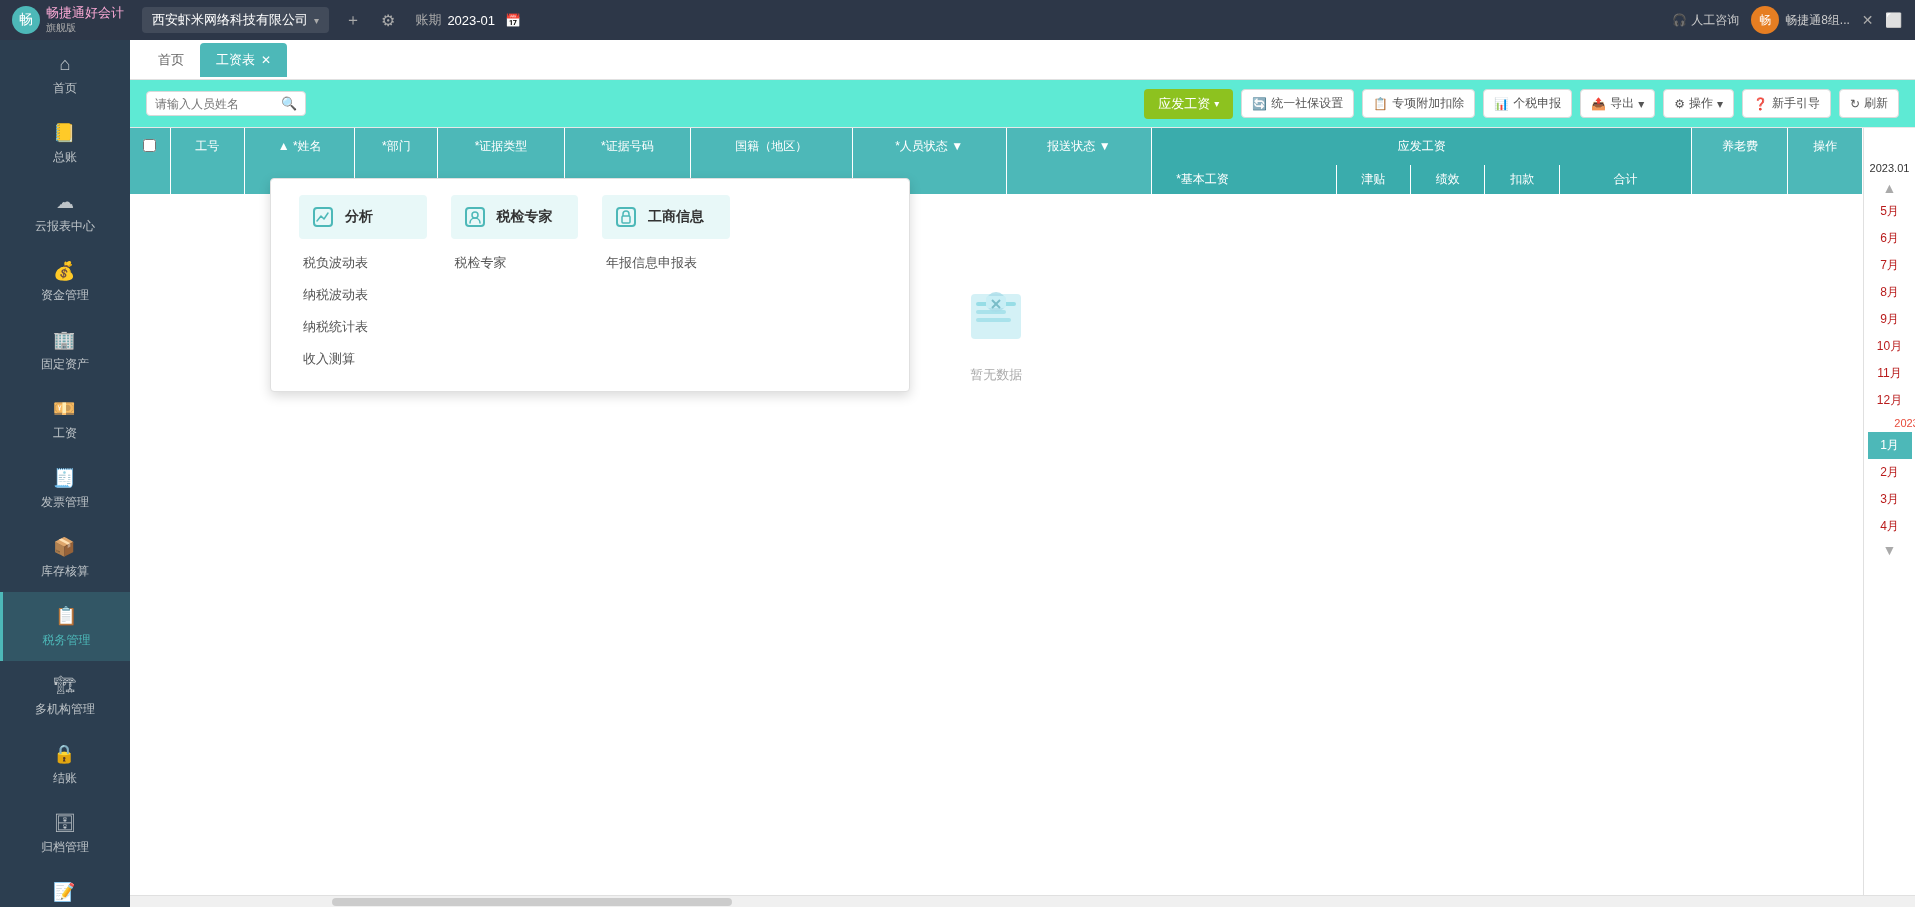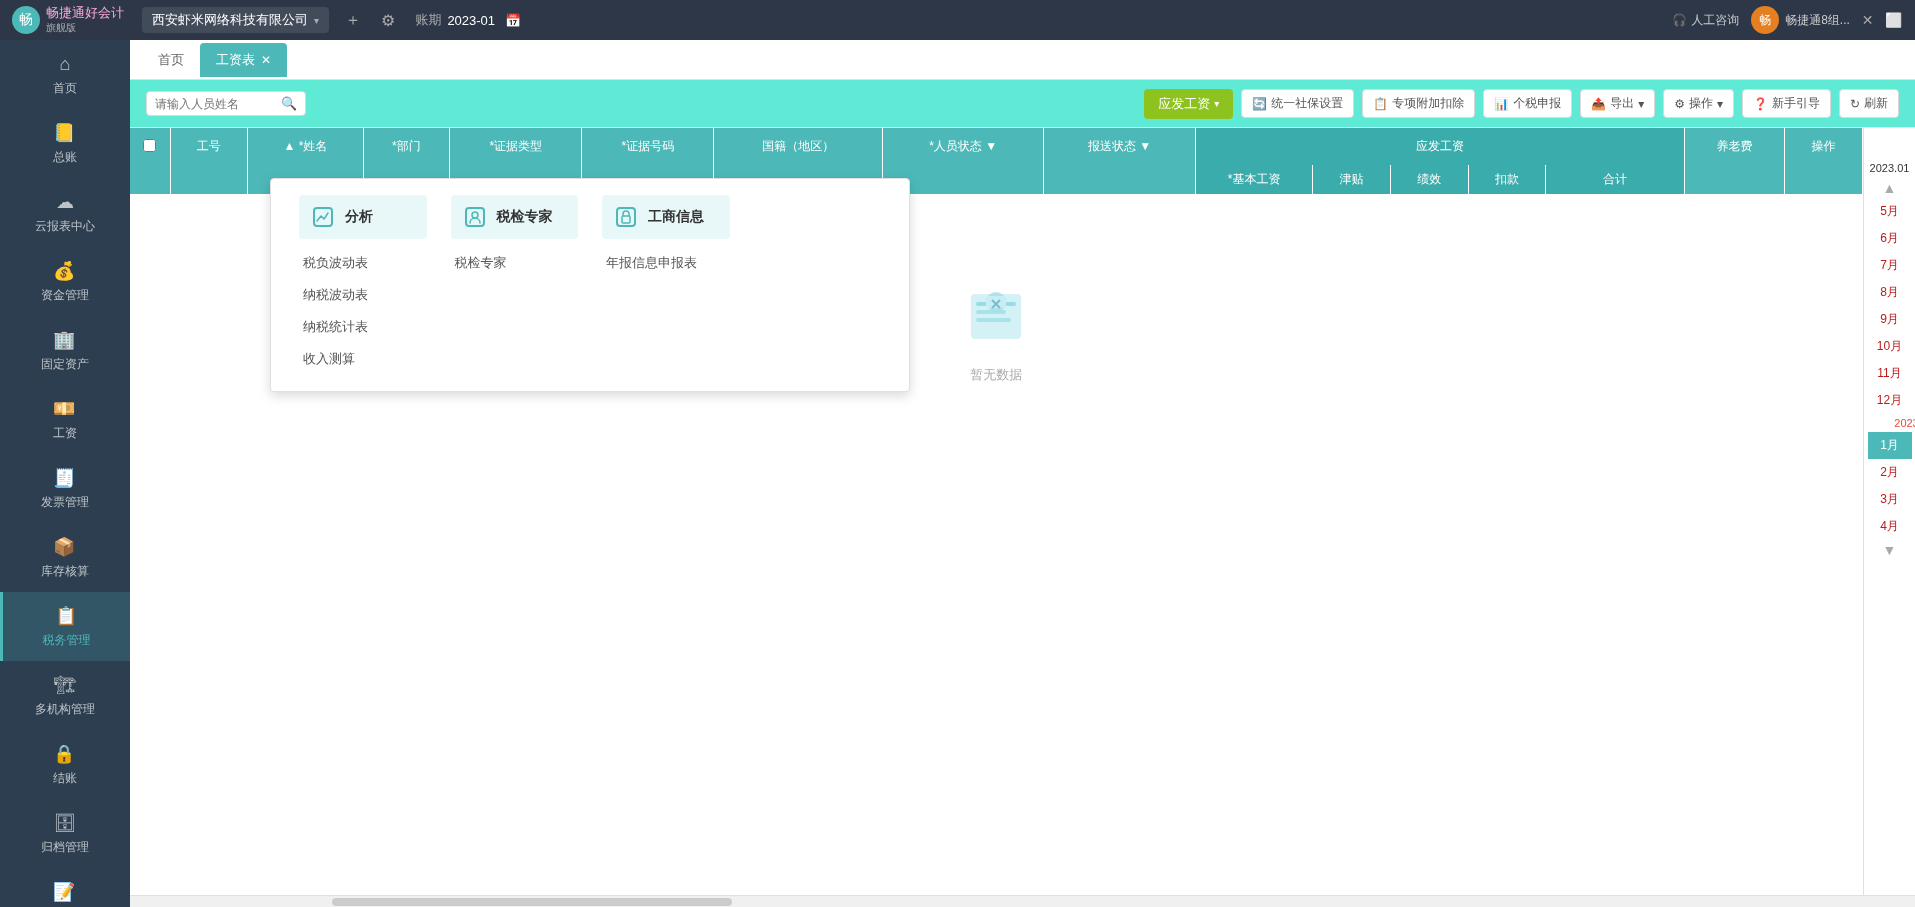--- a/index.html
+++ b/index.html
@@ -612,21 +612,21 @@
             <tr>
               <th></th>
               <th></th>
               <th></th>
               <th></th>
               <th></th>
               <th></th>
               <th></th>
               <th></th>
               <th></th>
-              <th style="background:#3aacac;padding:6px 4px;text-align:center;color:#fff;font-size:12px;margin-top:24px;">*基本工资</th>
+              <th style="background:#3aacac;padding:6px 24px;text-align:left;color:#fff;font-size:12px;margin-top:24px;">*基本工资</th>
               <th style="background:#3aacac;padding:6px 8px;text-align:center;color:#fff;font-size:12px;">津贴</th>
               <th style="background:#3aacac;padding:6px 8px;text-align:center;color:#fff;font-size:12px;">绩效</th>
               <th style="background:#3aacac;padding:6px 8px;text-align:center;color:#fff;font-size:12px;">扣款</th>
               <th style="background:#3aacac;padding:6px 24px;text-align:center;color:#fff;font-size:12px;">合计</th>
               <th></th>
               <th></th>
             </tr>
           </thead>
           <tbody>
             <tr>

